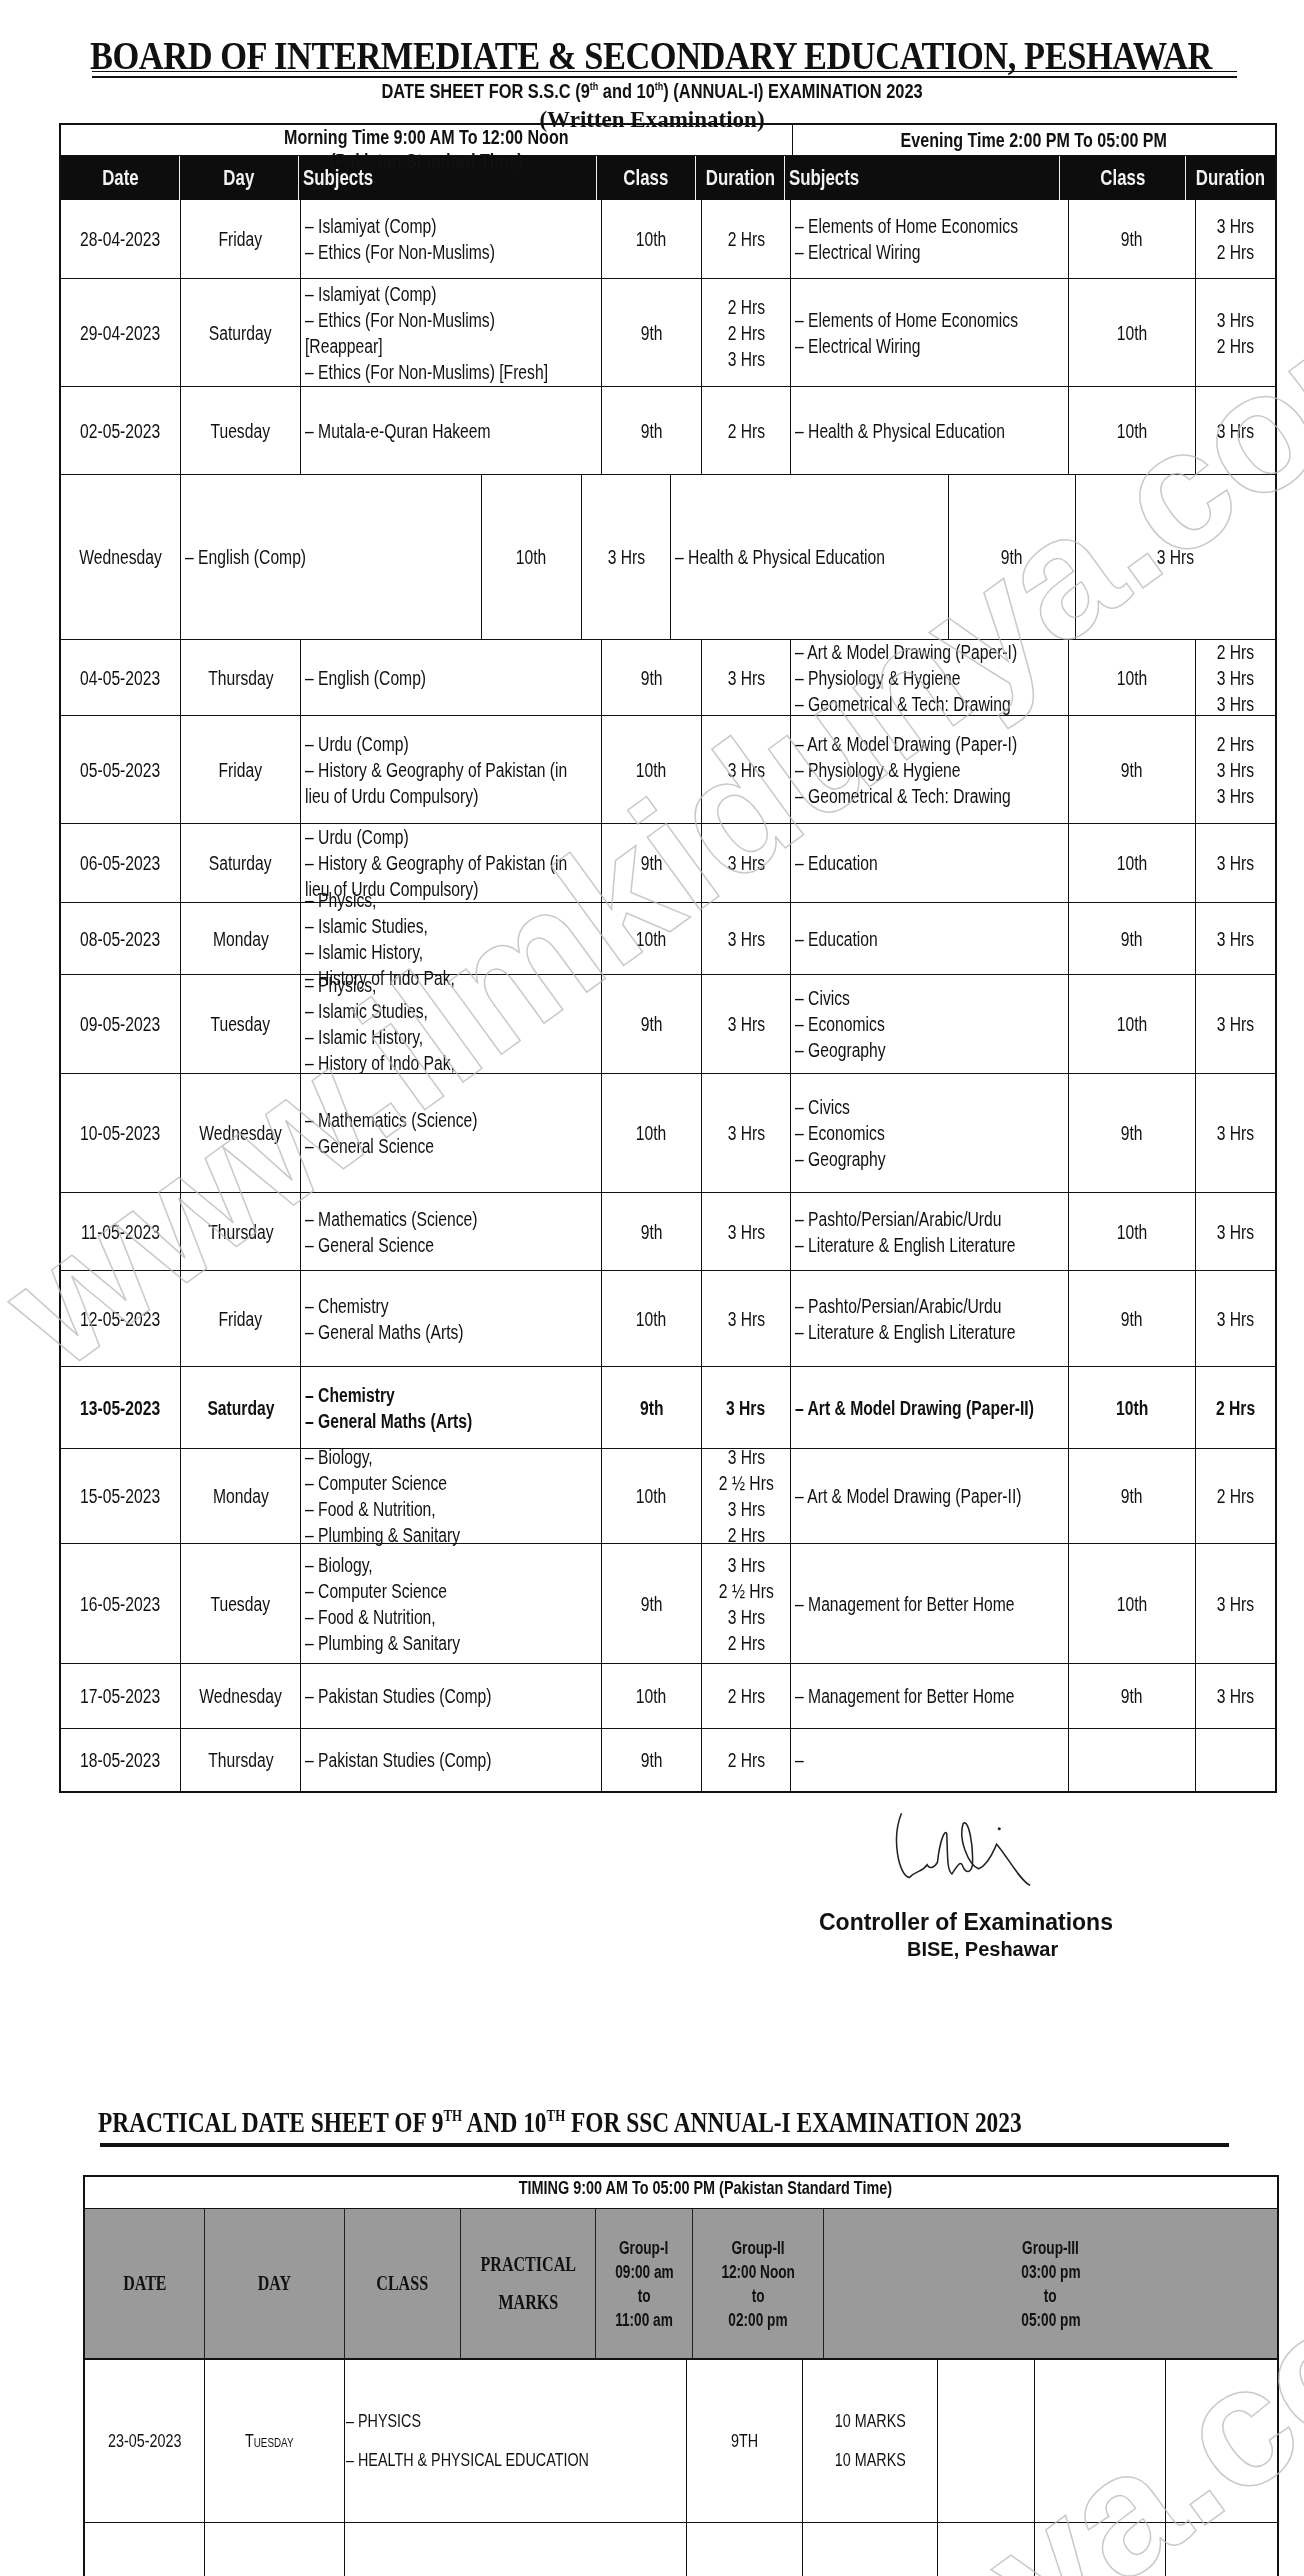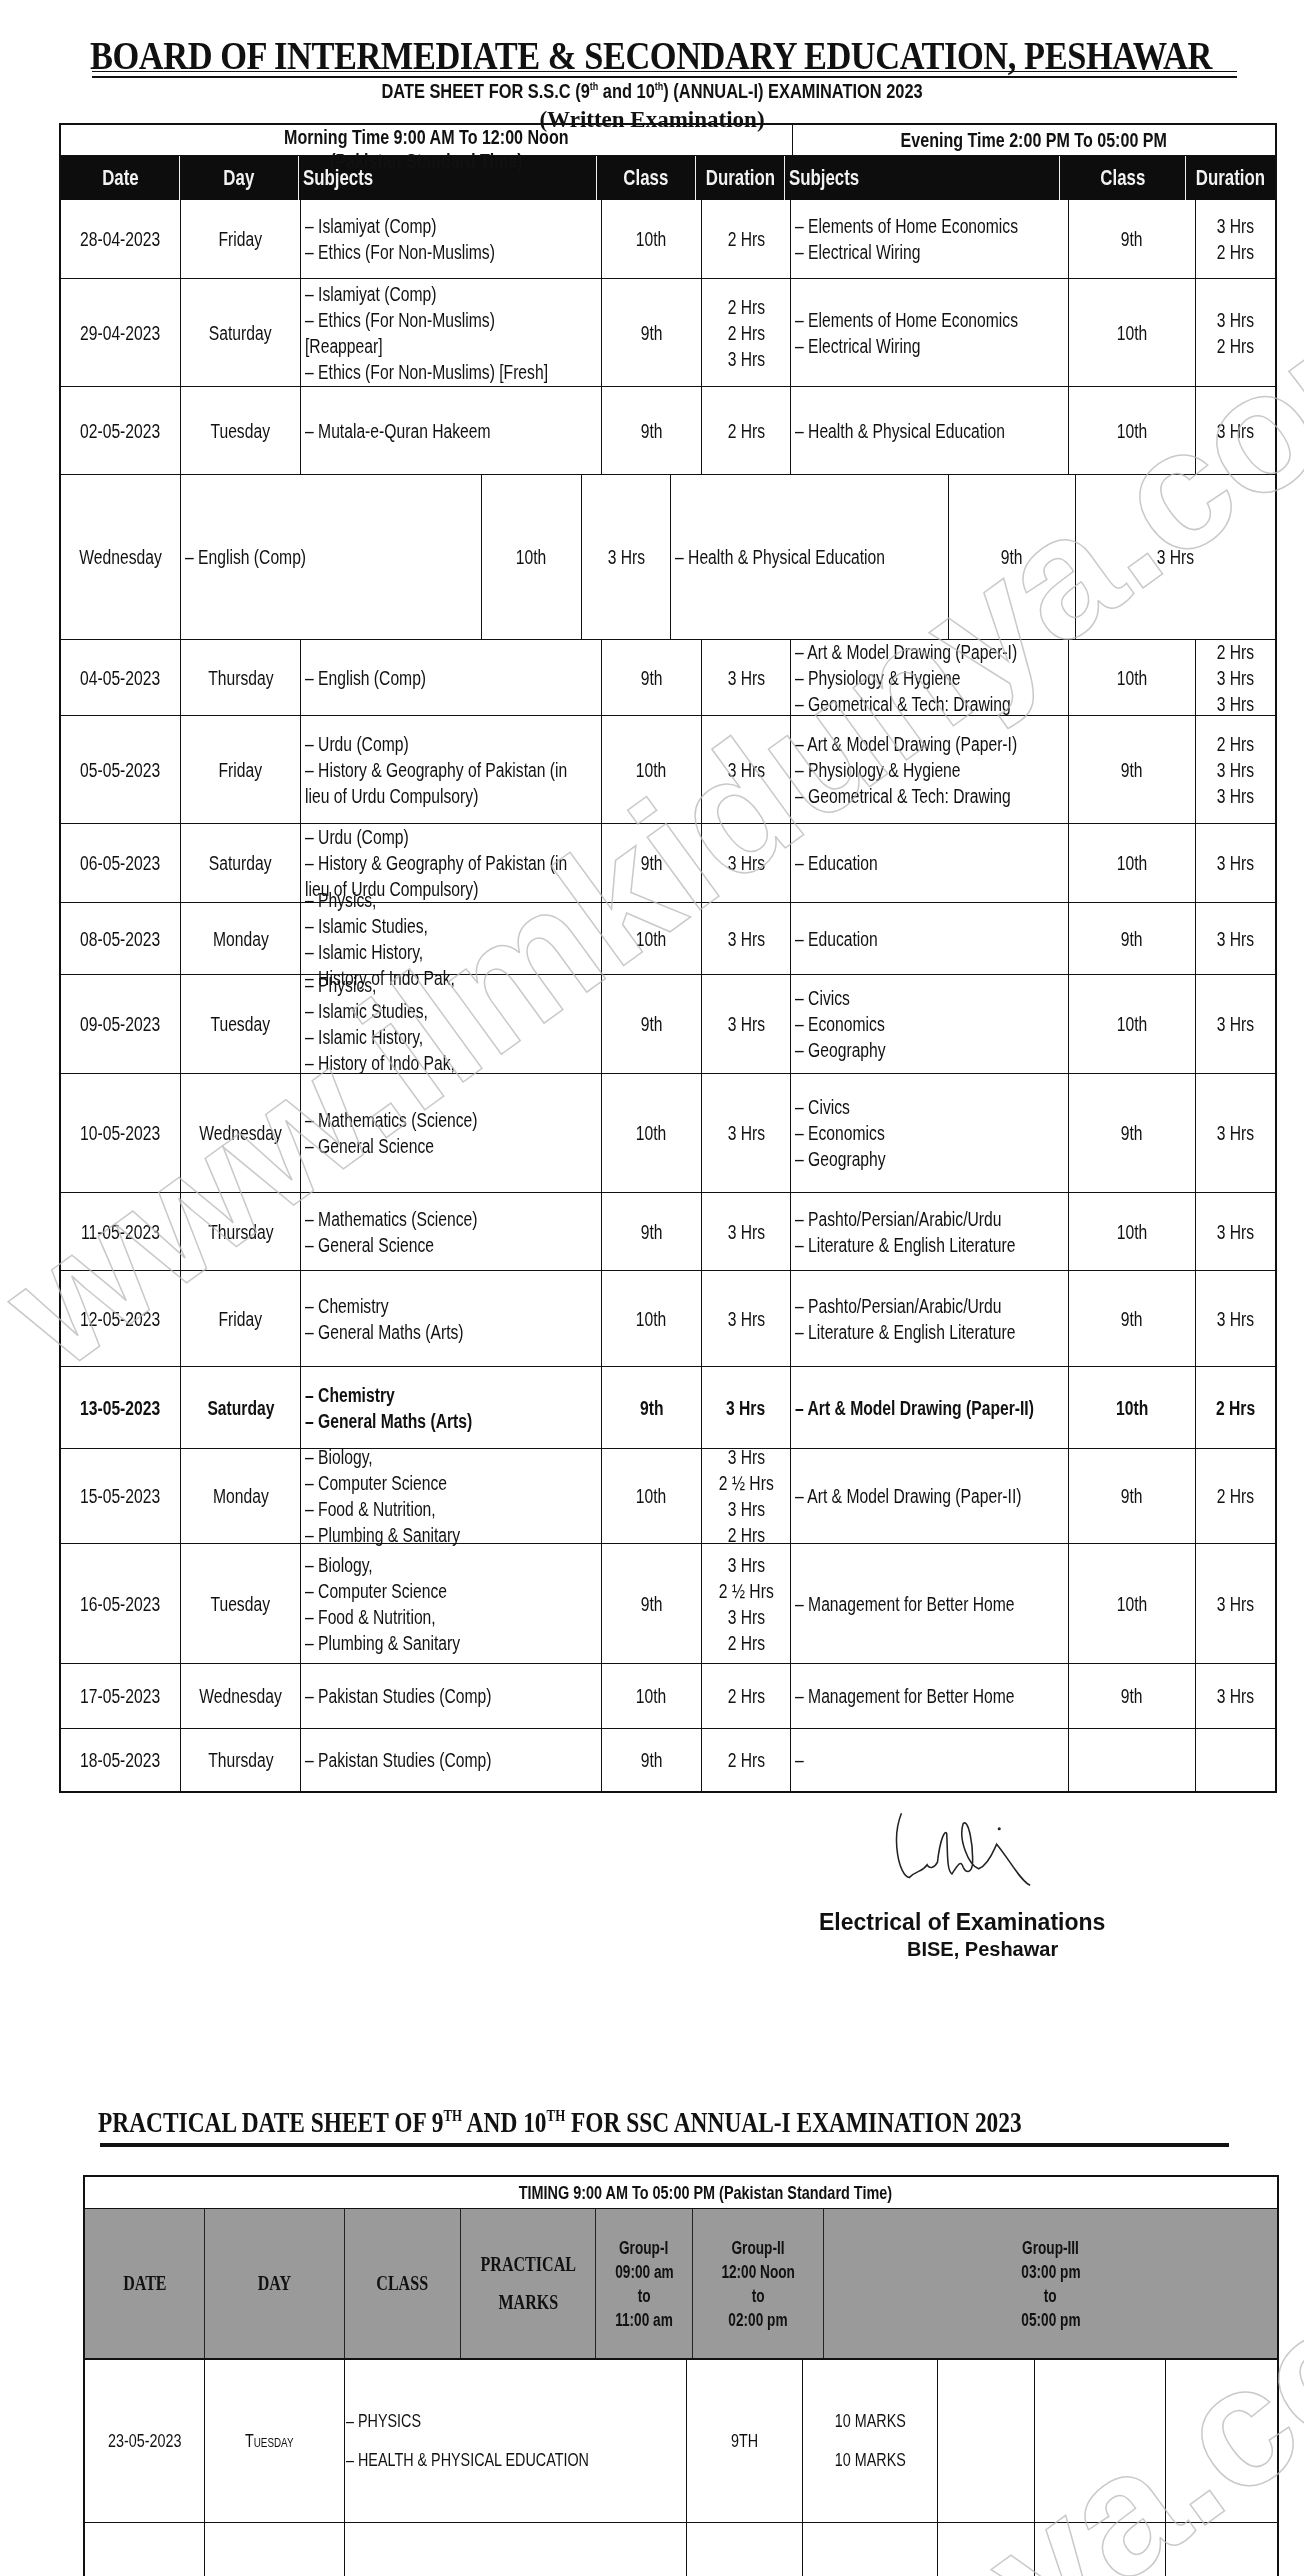--- a/index.html
+++ b/index.html
@@ -41,21 +41,21 @@
 
   
   .sig-svg { position:absolute; }
   #sig1-title { left:819px; top:1909px; font-size:23px; font-weight:bold; white-space:nowrap; }
   #sig1-sub { left:907px; top:1938px; font-size:20px; font-weight:bold; white-space:nowrap; }
 
   
   #prac-title { left:98px; top:2105px; font-size:30px; font-weight:bold; white-space:nowrap; transform:scaleX(0.78); transform-origin:left top; }
   #prac-rule { left:100px; top:2143px; width:1129px; border-top:4.1px solid #111; }
   .ptable { position:absolute; left:83px; top:2175px; width:1196px; border:2.1px solid #111; box-sizing:border-box; }
-  .ptiming { height:31px; border-bottom:1.5px solid #111; display:flex; align-items:center; justify-content:center; font-weight:bold; font-size:18.5px;padding-left:48px; }
+  .ptiming { height:31px; border-bottom:1.5px solid #111; display:flex; justify-content:center; font-weight:bold; font-size:18.5px;padding-left:48px; }
   .phdr { display:flex; height:149px; background:#9a9a9a; font-family:"Liberation Serif", serif; font-weight:bold; font-size:20.6px; border-bottom:2.1px solid #111; }
   .phdr > div { border-right:1px solid #222; box-sizing:border-box; display:flex; align-items:center; justify-content:center; text-align:center; flex-direction:column; }
   .phdr > div:last-child { border-right:none; }
   .phdr .grp { font-family:"Liberation Sans", sans-serif; font-size:17.5px; line-height:24px; }
   .p-date{width:120px;} .p-day{width:140px;} .p-sub{width:342px; align-items:flex-start !important; padding-left:7.2px;}
   .p-cls{width:116px;} .p-marks{width:135px;} .p-g1{width:97px;} .p-g2{width:131px;} .p-g3{flex:1;}
   .prow { display:flex; border-bottom:1.5px solid #111; font-size:17.5px; }
   .prow:last-child { border-bottom:none; }
   .prow > div { border-right:1px solid #111; box-sizing:border-box; display:flex; flex-direction:column; justify-content:center; }
   .prow > div:last-child { border-right:none; }
@@ -604,21 +604,21 @@
         </div>
         <div class="c-edur ctr"></div>
       </div>
     </div>
 </div>
 
 <svg class="sig-svg" style="left:886px;top:1808px;" width="175" height="98" viewBox="0 0 340 190">
   <path d="M30 10 C10 60,25 130,45 135 C60 120,70 125,80 110 C85 120,95 115,100 105 C105 60,115 40,118 50 C120 90,118 120,128 128 C140 110,145 100,150 115 C155 125,165 128,168 110 C170 70,160 20,150 30 C140 60,160 110,180 118 C200 110,210 80,215 70 C240 100,260 140,280 150" fill="none" stroke="#222" stroke-width="3"></path>
   <circle cx="220" cy="40" r="3" fill="#222"></circle>
 </svg>
-<div id="sig1-title" class="abs">Electrical of Examinations</div>
+<div id="sig1-title" class="abs">Controller of Examinations</div>
 <div id="sig1-sub" class="abs">BISE, Peshawar</div>
 
 <div id="prac-title" class="abs serif">
   <span>PRACTICAL DATE SHEET OF 9</span><sup>TH</sup><span> AND 10</span><sup>TH</sup><span> FOR SSC ANNUAL-I EXAMINATION 2023</span>
 </div>
 <div id="prac-rule" class="abs"></div>
 
 <div class="ptable">
   <div class="ptiming">
       <span class="narrow">TIMING 9:00 AM To 05:00 PM  (Pakistan Standard Time)</span>

